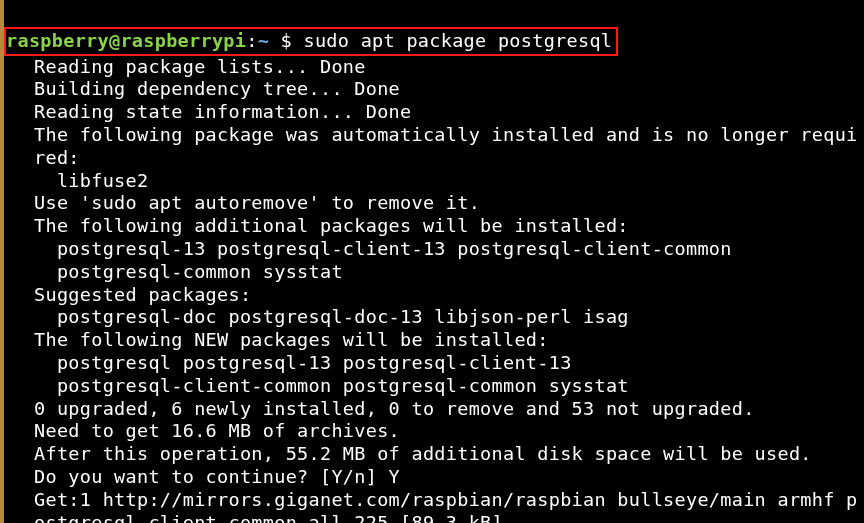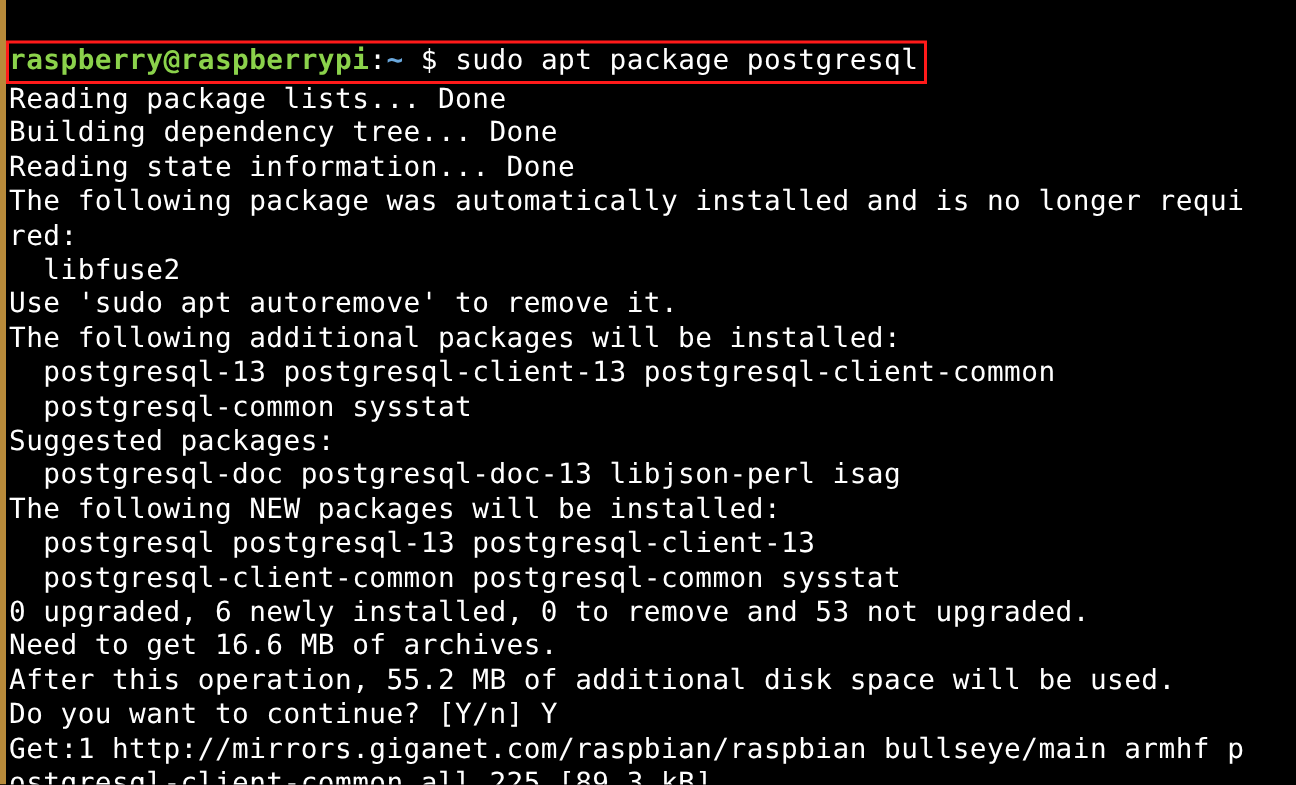--- a/index.html
+++ b/index.html
@@ -29,21 +29,21 @@
     }
     .prompt-box {
       display: inline-block;
       border: 2.5px solid #ff1a1a;
       padding: 1px 4px 1px 0;
       margin-left: -2px;
     }
     .user-host { color: #8bd24b; font-weight: bold; margin-top: 40px; }
     .path { color: #6aa8dd; font-weight: bold; }
     .cmd { color: #fff; }
-    .line { display: block; }
+    .line { display: block; margin-left: 28px; }
   </style>
 </head>
 <body>
 
 <div class="left-edge"></div>
 
 <div class="terminal">
 <span class="prompt-box"><span class="user-host">raspberry@raspberrypi</span><span>:</span><span class="path">~</span><span class="cmd"> $ </span><span class="cmd">sudo apt package postgresql</span></span>
 <span class="line">Reading package lists... Done</span><span class="line">Building dependency tree... Done</span><span class="line">Reading state information... Done</span><span class="line">The following package was automatically installed and is no longer requi</span><span class="line">red:</span><span class="line">  libfuse2</span><span class="line">Use 'sudo apt autoremove' to remove it.</span><span class="line">The following additional packages will be installed:</span><span class="line">  postgresql-13 postgresql-client-13 postgresql-client-common</span><span class="line">  postgresql-common sysstat</span><span class="line">Suggested packages:</span><span class="line">  postgresql-doc postgresql-doc-13 libjson-perl isag</span><span class="line">The following NEW packages will be installed:</span><span class="line">  postgresql postgresql-13 postgresql-client-13</span><span class="line">  postgresql-client-common postgresql-common sysstat</span><span class="line">0 upgraded, 6 newly installed, 0 to remove and 53 not upgraded.</span><span class="line">Need to get 16.6 MB of archives.</span><span class="line">After this operation, 55.2 MB of additional disk space will be used.</span><span class="line">Do you want to continue? [Y/n] Y</span><span class="line">Get:1 http://mirrors.giganet.com/raspbian/raspbian bullseye/main armhf p</span><span class="line">ostgresql-client-common all 225 [89.3 kB]</span></div>
 

